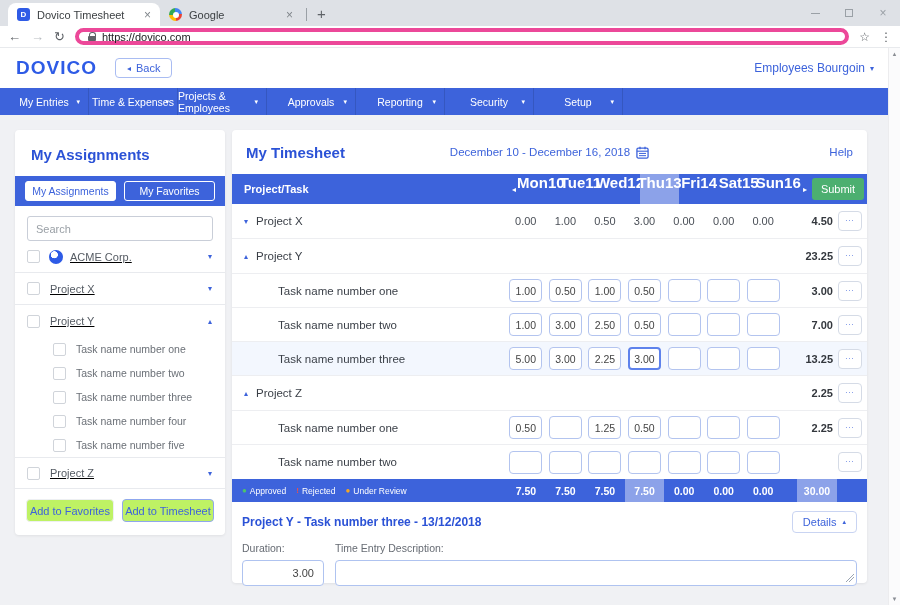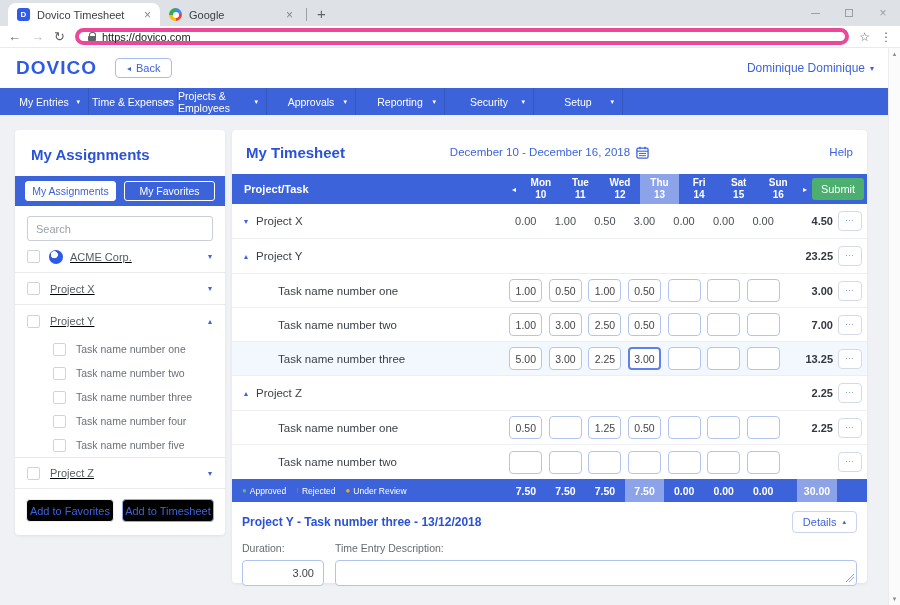--- a/index.html
+++ b/index.html
@@ -65,35 +65,35 @@
   .sb-row.lvl2 { height:24px; padding-left:38px; }
   .sb-row.bordered { border-bottom:1px solid #E8EAEE; }
   .sb-row.btop { border-top:1px solid #E8EAEE; }
   .cb { width:13px; height:13px; border:1px solid #D0D4DA; border-radius:2px; background:#fff; flex:none; }
   .sb-label { font-size:11px; color:#555B63; margin-left:10px; }
   .sb-row.lvl2 .sb-label { font-size:10.5px; color:#6B7077; }
   .sb-caret { position:absolute; right:13px; font-size:8px; color:#3D63DB; }
   .acme-icon { width:14px; height:14px; border-radius:50%; margin-left:9px; background:radial-gradient(circle at 38% 34%, #fff 0 26%, #2E5BE6 30%); flex:none; }
   .acme-icon + .sb-label { margin-left:7px; }
   .sb-btns { display:flex; gap:8px; padding:10px 11px; }
-  .sb-btn { height:23px; border-radius:4px; font-size:11px; color:#3D63DB; background:#000000; display:flex; align-items:center; justify-content:center; }
+  .sb-btn { height:23px; border-radius:4px; font-size:11px; color:#3D63DB; background:#bef264; display:flex; align-items:center; justify-content:center; }
   .sb-btn.ghost { flex:1; border:1px solid #EDEFF2; }
   .sb-btn.outline { flex:1.05; border:1px solid #8FA7EE; }
   
   #main { left:232px; top:15px; width:635px; height:453px; }
   .m-header { height:44px; display:flex; align-items:center; padding:0 14px; position:relative; }
   .m-title { font-size:15px; font-weight:bold; color:#2B52D6; }
   .m-date { position:absolute; left:0; right:0; text-align:left; font-size:11.5px; color:#3D63DB; display:flex; align-items:center; justify-content:center; gap:6px; pointer-events:none; }
   .m-date * { pointer-events:auto; }
   .m-help { margin-left:auto; font-size:11.5px; color:#3D63DB; }
   
   .t-head { height:30px; background:#3D63DB; display:flex; align-items:stretch; color:#fff; }
   .th-label { flex:1; display:flex; align-items:center; padding-left:12px; font-size:11px; font-weight:bold; }
   .th-arrow { width:14px; display:flex; align-items:center; justify-content:center; font-size:8px; }
-  .day-cell { width:39.57px; display:flex; flex-direction:column; align-items:center; justify-content:center; font-size:10px; font-weight:bold; line-height:1.25; }
+  .day-cell { width:39.57px; display:flex; flex-direction:row; align-items:flex-start; justify-content:center; font-size:15px; font-weight:bold; line-height:1.25; }
   .day-cell.sel { background:#8CA2E9; }
   .th-submit { width:55px; display:flex; align-items:center; justify-content:flex-start; }
   .submit-btn { width:52px; height:22px; background:#4CAF70; border:none; border-radius:3px; color:#fff; font-size:11px; font-family:"Liberation Sans",sans-serif; }
   
   .t-row { display:flex; align-items:center; border-bottom:1px solid #EDEEF1; }
   .t-row.project { height:35px; }
   .t-row.task { height:34px; }
   .t-row.hl { background:#F3F7FE; }
   .r-label { flex:1; display:flex; align-items:center; font-size:11.5px; color:#3A3F47; }
   .r-label.proj { padding-left:12px; gap:8px; }
@@ -170,21 +170,21 @@
   <span class="kebab">⋮</span>
 </div>
 
 <div id="pageheader">
   <span class="logo">DOVICO</span>
   <button class="back-btn">
     <span class="caret">◂</span>
     <span>Back</span>
   </button>
   <div class="user-menu">
-    <span>Dominique Dominique</span>
+    <span>Employees Bourgoin</span>
     <span class="caret">▾</span>
   </div>
 </div>
 
 <div id="navbar">
   <div class="nav-item">
       <span>My Entries</span>
       <span class="caret">▾</span>
     </div>
   <div class="nav-item">

